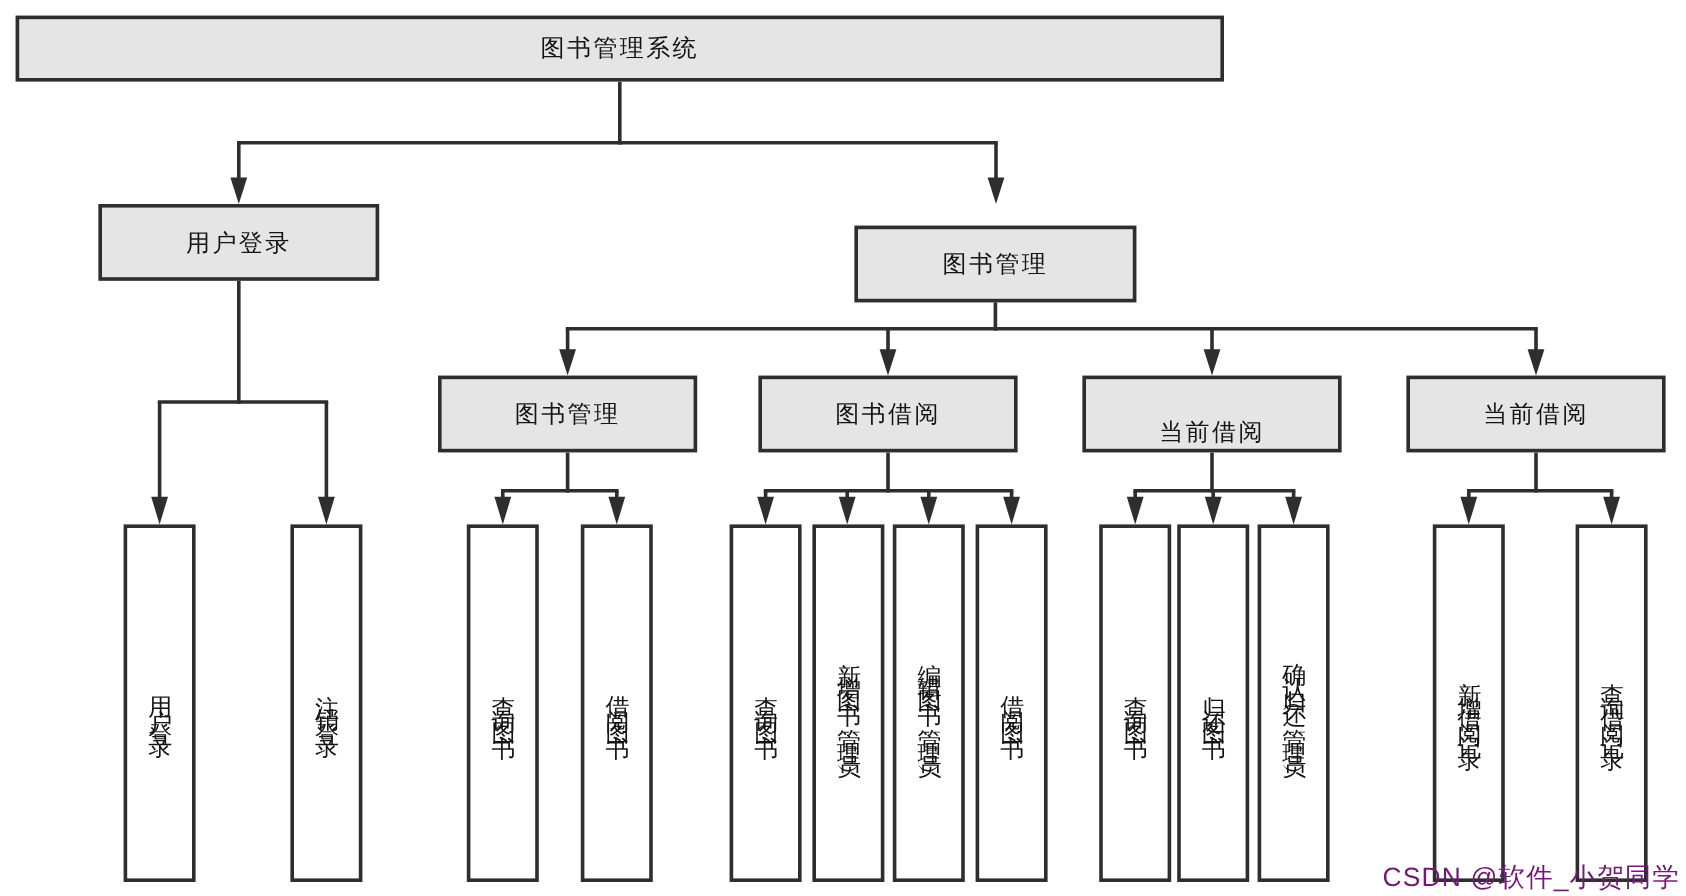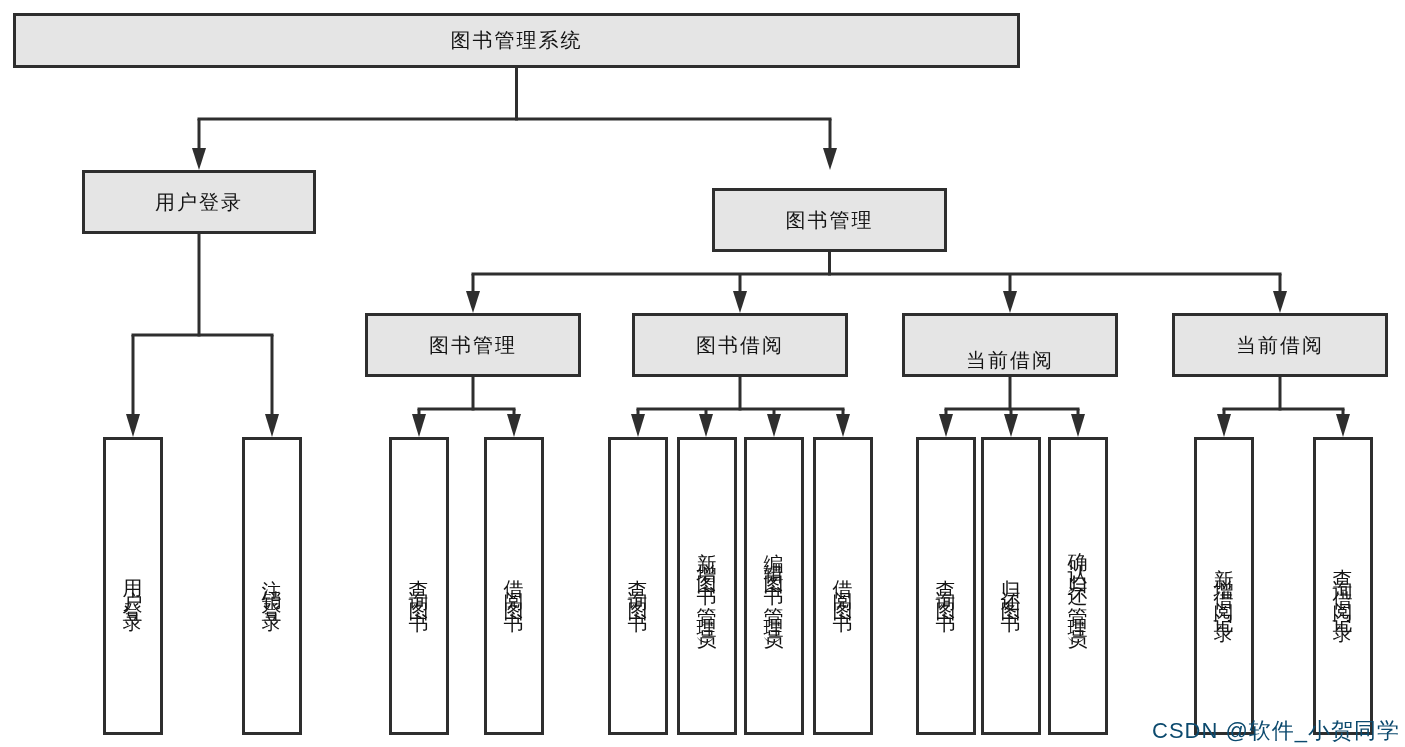--- a/index.html
+++ b/index.html
@@ -78,21 +78,21 @@
   #leaf-9  { left: 981px; }
   #leaf-10 { left: 1048px; }
   #leaf-11 { left: 1194px; }
   #leaf-12 { left: 1313px; }
   #watermark {
     position: absolute;
     left: 1152px;
     top: 716px;
     font-size: 22px;
     letter-spacing: 1px;
-    color: #0c4a6e;
+    color: #701a75;
     z-index: 5;
     white-space: nowrap;
   }
 </style>
 </head>
 <body>
 
 <div id="canvas">
 
   <svg id="connectors" width="1405" height="747" viewBox="0 0 1405 747">

